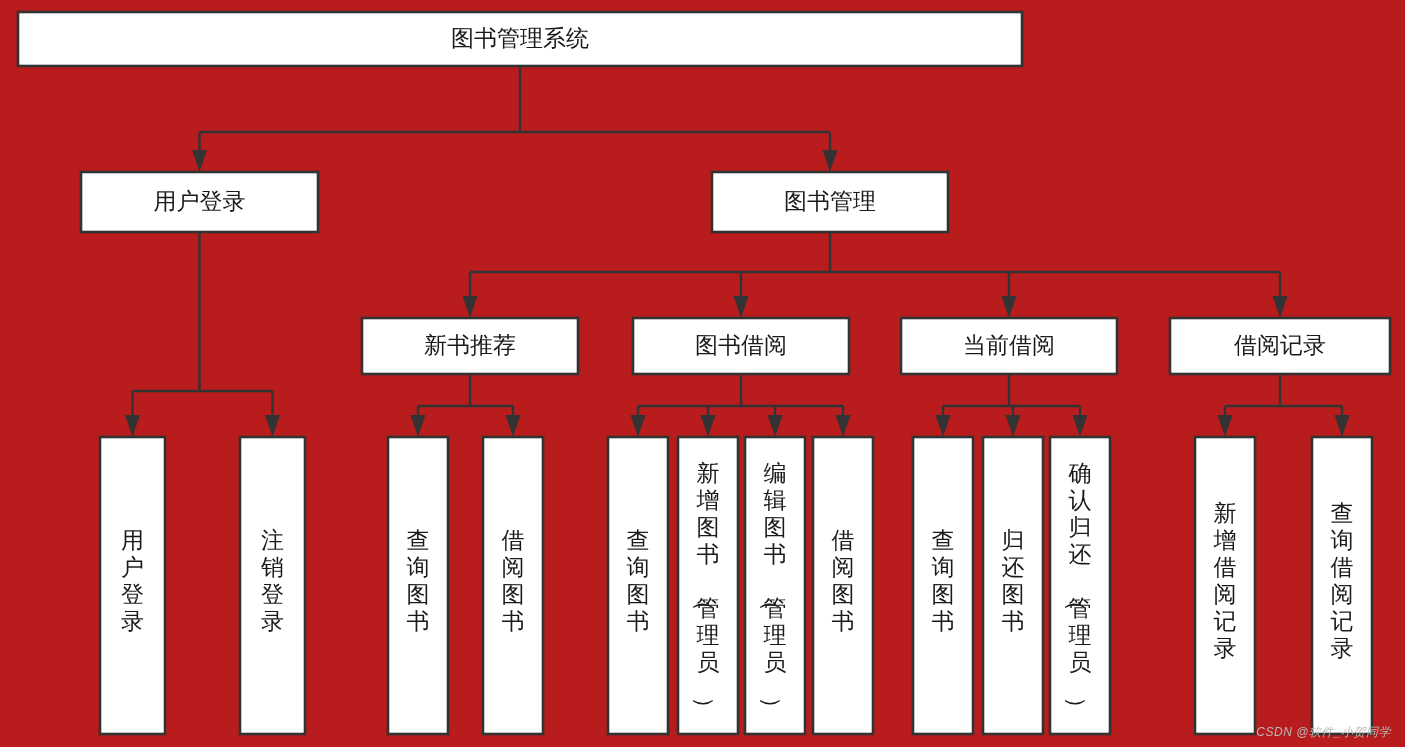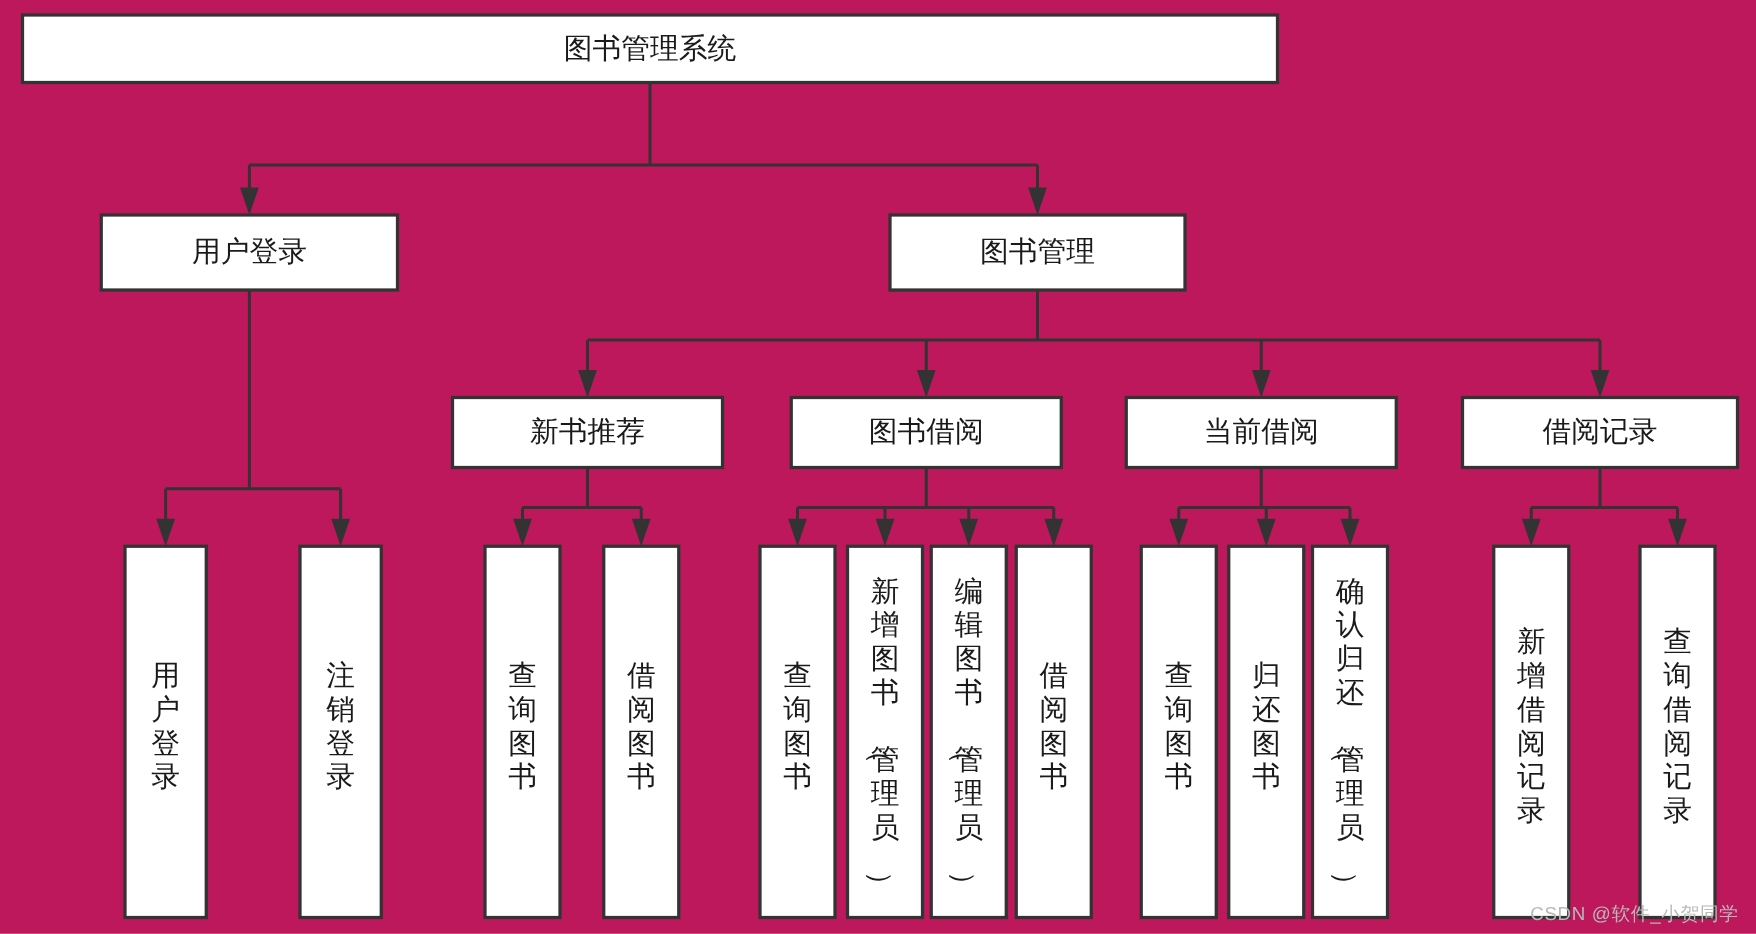--- a/index.html
+++ b/index.html
@@ -12,21 +12,21 @@
     width: 1405px;
     height: 747px;
     font-family: "Liberation Sans", "DejaVu Sans", sans-serif;
     overflow: hidden;
     position: relative;
   }
   #diagram-root {
     position: relative;
     width: 1405px;
     height: 747px;
-    background: #be185d;
+    background: #b91c1c;
   }
   svg.tree-canvas {
     position: absolute;
     left: 0;
     top: 0;
     width: 1405px;
     height: 747px;
     display: block;
   }
   .node-box {
@@ -55,25 +55,26 @@
     font-family: "Liberation Sans", "DejaVu Sans", sans-serif;
     fill: #1a1a1a;
     font-size: 23px;
     text-anchor: middle;
   }
   .watermark {
     position: absolute;
     right: 14px;
     bottom: 6px;
     font-family: "Liberation Sans", "DejaVu Sans", sans-serif;
-    font-size: 15px;
+    font-size: 12px;
     color: #b8b8b8;
     letter-spacing: 0.5px;
     white-space: nowrap;
     pointer-events: none;
+    font-style: italic;
   }
 </style>
 </head>
 <body>
 
 <div id="diagram-root">
   <svg class="tree-canvas" id="tree-canvas" viewBox="0 0 1405 747" xmlns="http://www.w3.org/2000/svg">
     <defs></defs>
     <g id="edge-layer">
         <path class="connector" d="M 520 66 L 520 132"></path>

